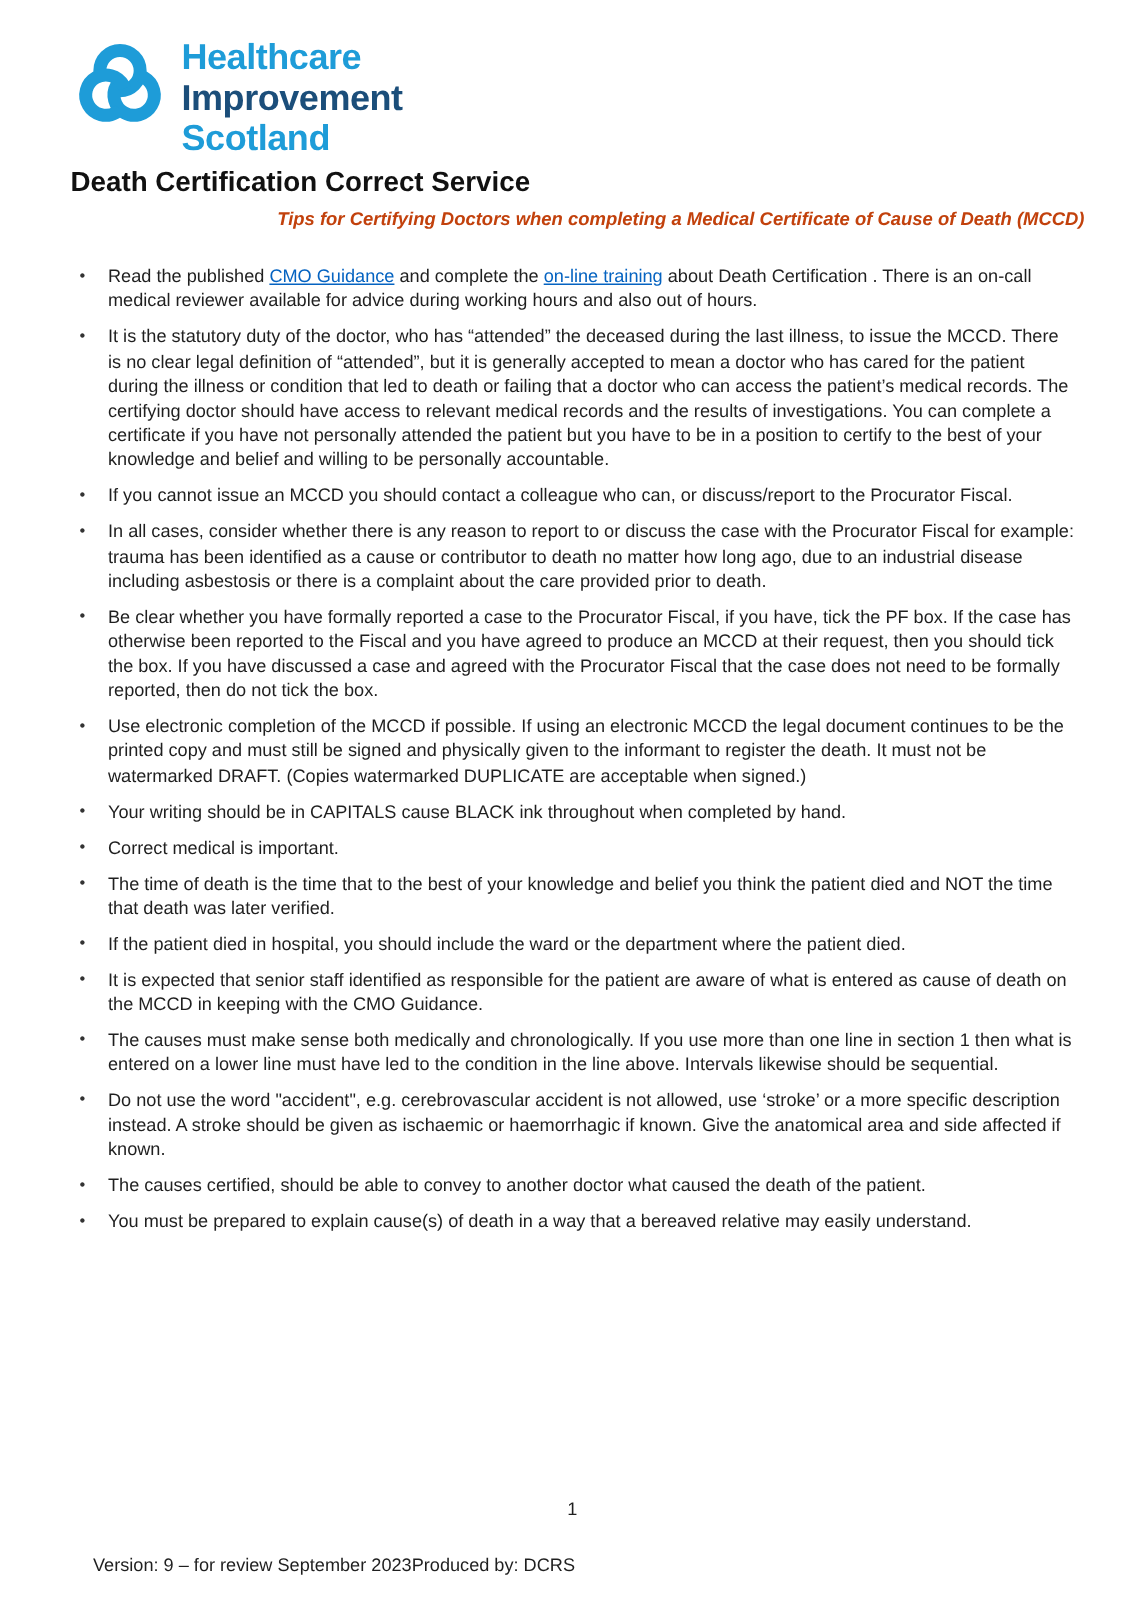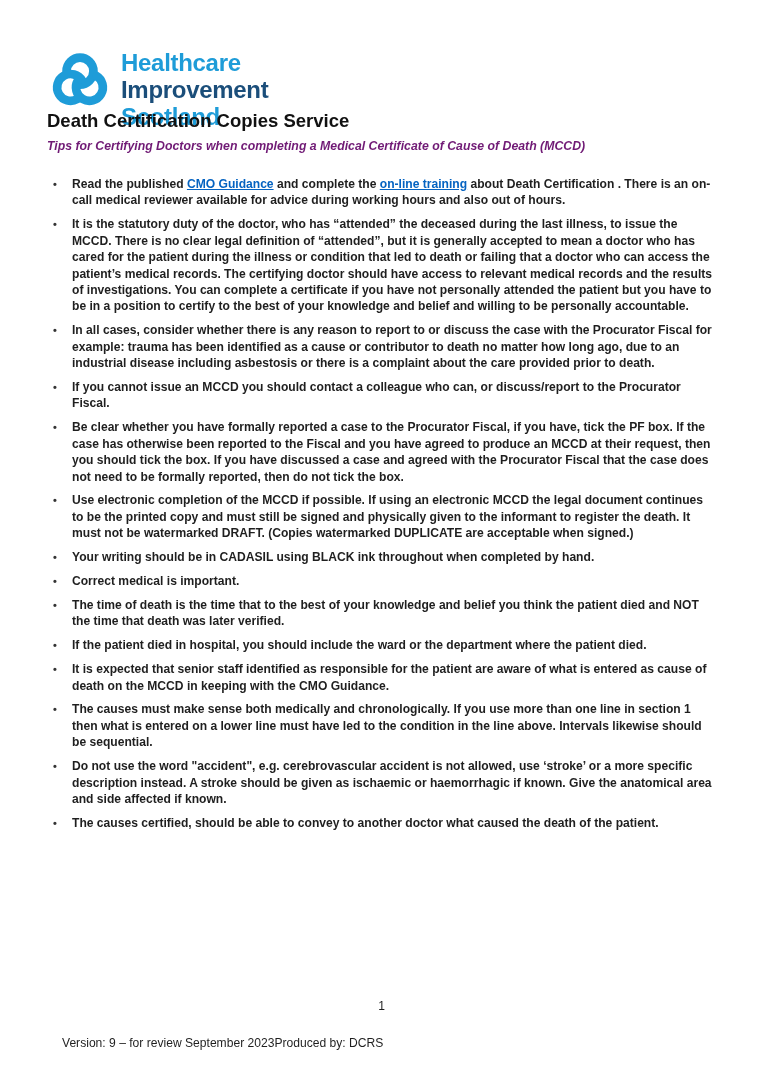--- a/index.html
+++ b/index.html
@@ -9,47 +9,46 @@
     position: relative;
     font-family: "Liberation Sans", sans-serif;
     color: var(--text-color, #1f1f1f);
     overflow: hidden;
   }
   .page { position: absolute; inset: 0; background: #fff; }
 
   
   .logo-block {
     position: absolute; top: 25px; left: 46px;
-    display: flex; align-items: flex-start; margin-top: 24px;
+    display: flex; align-items: flex-start;
   }
   .knot { width: 68px; height: 64px; color: var(--logo-light-blue, #1e9cd8); margin-top: 1px; }
   .wordmark {
     margin-left: 7px;
     font-weight: bold;
     font-size: 24px;
     line-height: 27px;
     letter-spacing: -0.3px;
   }
   .wordmark .light { color: var(--logo-light-blue, #1e9cd8); display: block; }
   .wordmark .dark  { color: var(--logo-dark-blue, #1b4e7a); display: block; }
 
   .doc-title {
     position: absolute; top: 110px; left: 47px; right: 40px;
     font-size: 18.5px; font-weight: bold; color: #111;
   }
   .doc-subtitle {
     position: absolute; top: 139px; left: 47px; right: 40px;
-    font-size: 12.3px; font-weight: bold; font-style: italic; color: #701a75;
+    font-size: 12.3px; font-weight: bold; font-style: italic; color: #c2410c; text-align: right;
   }
 
   
   ul.tips {
     position: absolute; top: 176px; left: 47px; width: 670px;
     list-style: none;
-    font-weight: bold;
   }
   ul.tips li {
     position: relative;
     padding-left: 25px;
     font-size: 12.1px;
     line-height: 16.4px;
     margin-bottom: 7.5px;
     color: var(--text-color, #1f1f1f);
   }
   ul.tips li::before {
@@ -88,38 +87,39 @@
       <use href="#ring" transform="rotate(120 50 50)"></use>
       <use href="#ring" transform="rotate(240 50 50)"></use>
     </svg>
     <div class="wordmark">
       <span class="light">Healthcare</span>
       <span class="dark">Improvement</span>
       <span class="light">Scotland</span>
     </div>
   </div>
 
-  <h1 class="doc-title">Death Certification Copies Service</h1>
+  <h1 class="doc-title">Death Certification Correct Service</h1>
   <p class="doc-subtitle">Tips for Certifying Doctors when completing a Medical Certificate of Cause of Death (MCCD)</p>
 
   <ul class="tips" id="tips-list">
       <li><span>Read the published </span><a class="doc-link" href="#">CMO Guidance</a><span> and complete the </span><a class="doc-link" href="#">on-line training</a><span> about Death Certification . There is an on-call medical reviewer available for advice during working hours and also out of hours.</span></li>
       <li><span>It is the statutory duty of the doctor, who has “attended” the deceased during the last illness, to issue the MCCD. There is no clear legal definition of “attended”, but it is generally accepted to mean a doctor who has cared for the patient during the illness or condition that led to death or failing that a doctor who can access the patient’s medical records. The certifying doctor should have access to relevant medical records and the results of investigations. You can complete a certificate if you have not personally attended the patient but you have to be in a position to certify to the best of your knowledge and belief and willing to be personally accountable.</span></li>
+      <li><span>If you cannot issue an MCCD you should contact a colleague who can, or discuss/report to the Procurator Fiscal.</span></li>
       <li><span>In all cases, consider whether there is any reason to report to or discuss the case with the Procurator Fiscal for example: trauma has been identified as a cause or contributor to death no matter how long ago, due to an industrial disease including asbestosis or there is a complaint about the care provided prior to death.</span></li>
-      <li><span>If you cannot issue an MCCD you should contact a colleague who can, or discuss/report to the Procurator Fiscal.</span></li>
       <li><span>Be clear whether you have formally reported a case to the Procurator Fiscal, if you have, tick the PF box. If the case has otherwise been reported to the Fiscal and you have agreed to produce an MCCD at their request, then you should tick the box. If you have discussed a case and agreed with the Procurator Fiscal that the case does not need to be formally reported, then do not tick the box.</span></li>
       <li><span>Use electronic completion of the MCCD if possible. If using an electronic MCCD the legal document continues to be the printed copy and must still be signed and physically given to the informant to register the death. It must not be watermarked DRAFT. (Copies watermarked DUPLICATE are acceptable when signed.)</span></li>
-      <li><span>Your writing should be in CADASIL using BLACK ink throughout when completed by hand.</span></li>
+      <li><span>Your writing should be in CAPITALS cause BLACK ink throughout when completed by hand.</span></li>
       <li><span>Correct medical is important.</span></li>
       <li><span>The time of death is the time that to the best of your knowledge and belief you think the patient died and NOT the time that death was later verified.</span></li>
       <li><span>If the patient died in hospital, you should include the ward or the department where the patient died.</span></li>
       <li><span>It is expected that senior staff identified as responsible for the patient are aware of what is entered as cause of death on the MCCD in keeping with the CMO Guidance.</span></li>
       <li><span>The causes must make sense both medically and chronologically. If you use more than one line in section 1 then what is entered on a lower line must have led to the condition in the line above. Intervals likewise should be sequential.</span></li>
       <li><span>Do not use the word "accident", e.g. cerebrovascular accident is not allowed, use ‘stroke’ or a more specific description instead.  A stroke should be given as ischaemic or haemorrhagic if known. Give the anatomical area and side affected if known.</span></li>
       <li><span>The causes certified, should be able to convey to another doctor what caused the death of the patient.</span></li>
+      <li><span>You must be prepared to explain cause(s) of death in a way that a bereaved relative may easily understand.</span></li>
     </ul>
 
   <div class="page-number">1</div>
   <div class="footer-row">
     <span>Version: 9 – for review September 2023</span>
     <span>Produced by: DCRS</span>
   </div>
 
 </div>
 

